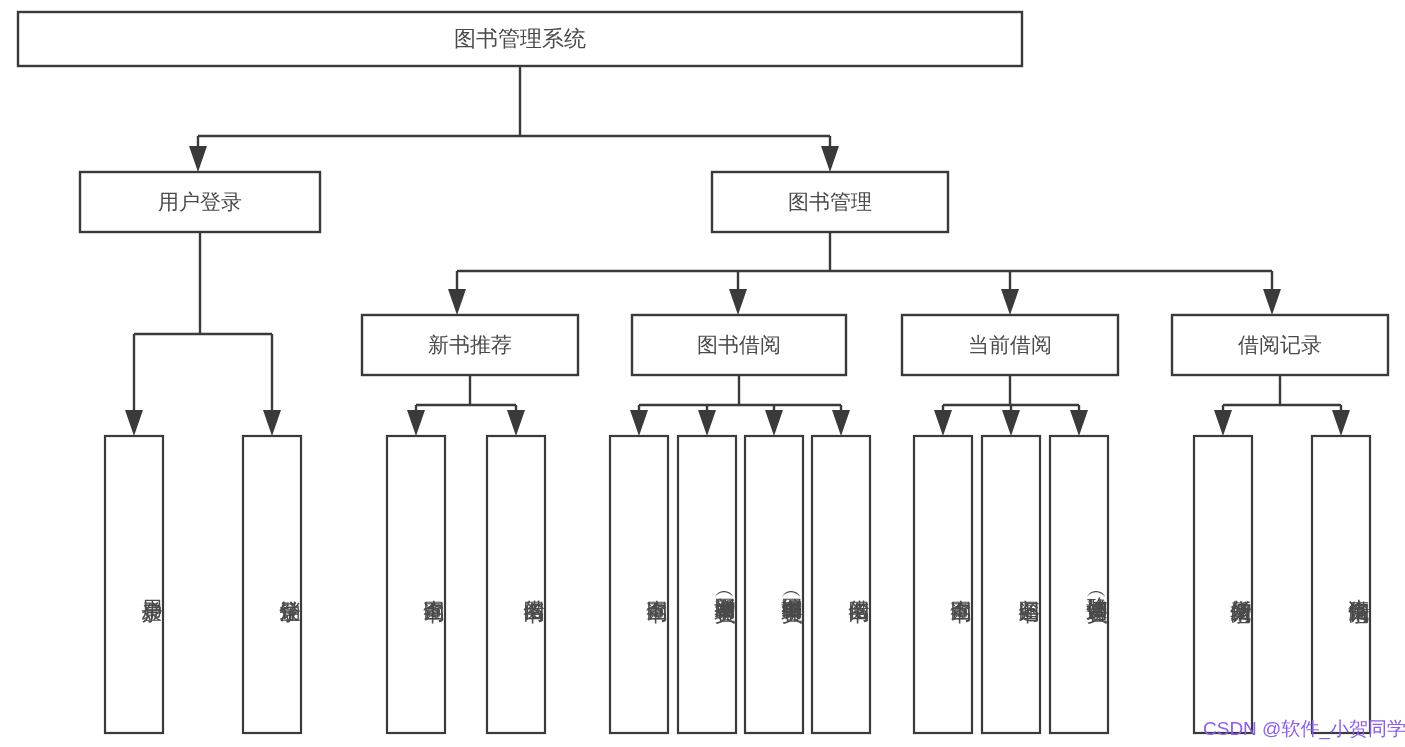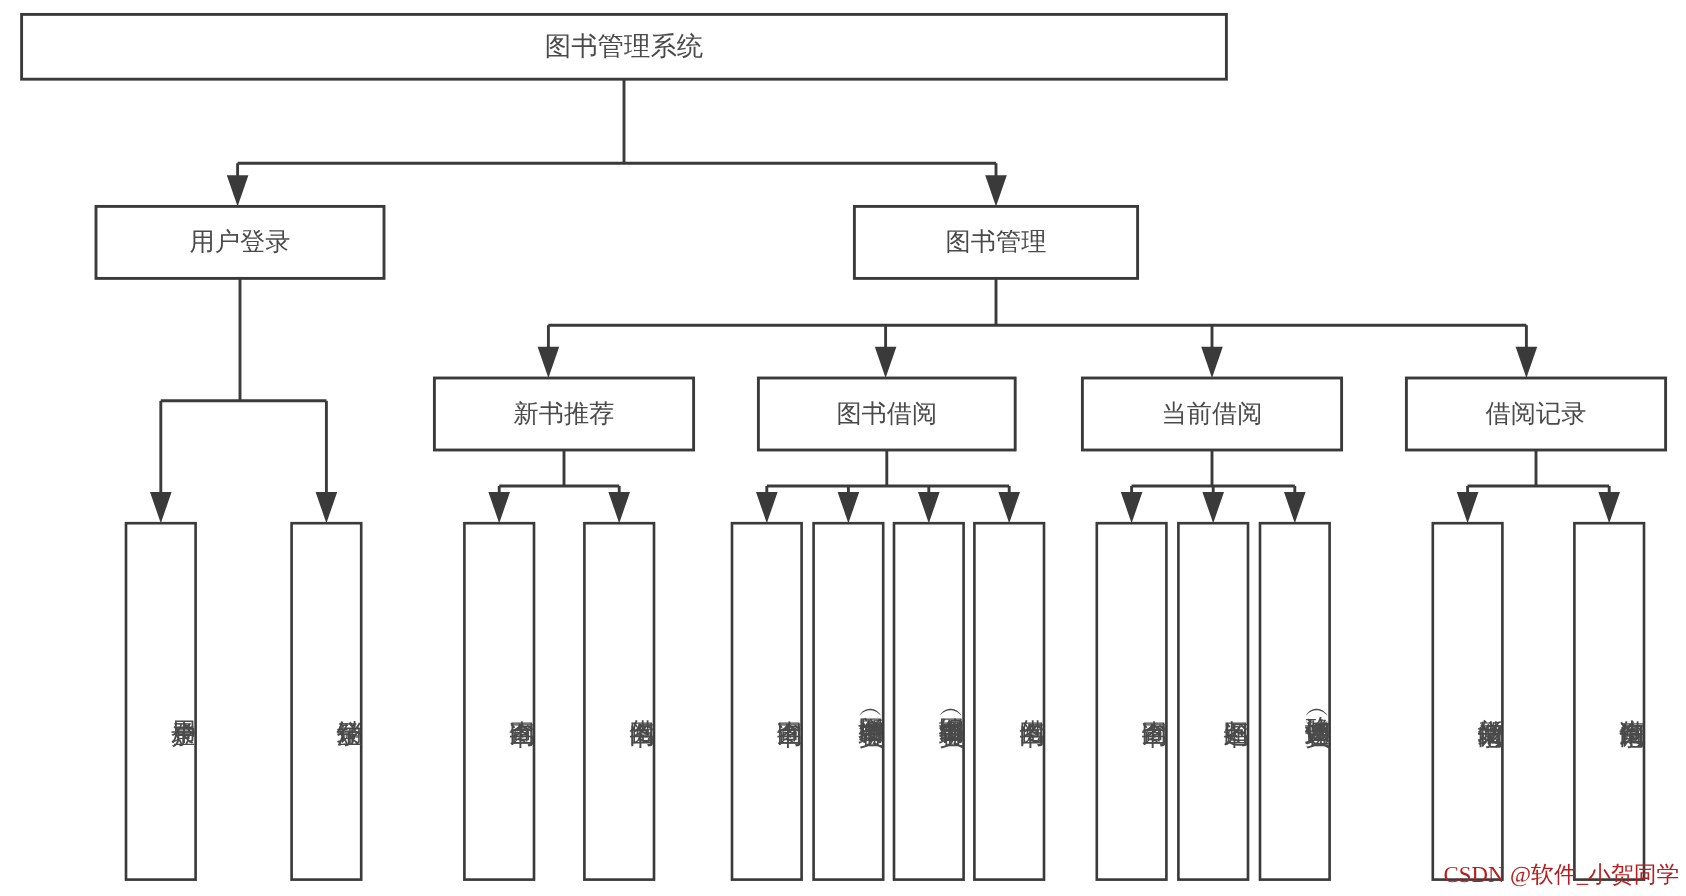--- a/index.html
+++ b/index.html
@@ -67,23 +67,23 @@
     color: #4a4a4a;
     letter-spacing: 1px;
     display: flex;
     align-items: flex-start;
     justify-content: center;
     white-space: nowrap;
     pointer-events: none;
   }
   .watermark {
     position: absolute;
-    font-family: Liberation Serif, serif;
+    font-family: Liberation Sans, sans-serif;
     font-size: 19px;
-    color: #b91c1c;
+    color: #8b5cf6;
     white-space: nowrap;
     padding-left: 11px;
   }
 </style>
 </head>
 <body>
 
 <div id="diagram-root">
 
   <svg id="diagram-svg" viewBox="0 0 1405 747" xmlns="http://www.w3.org/2000/svg">

